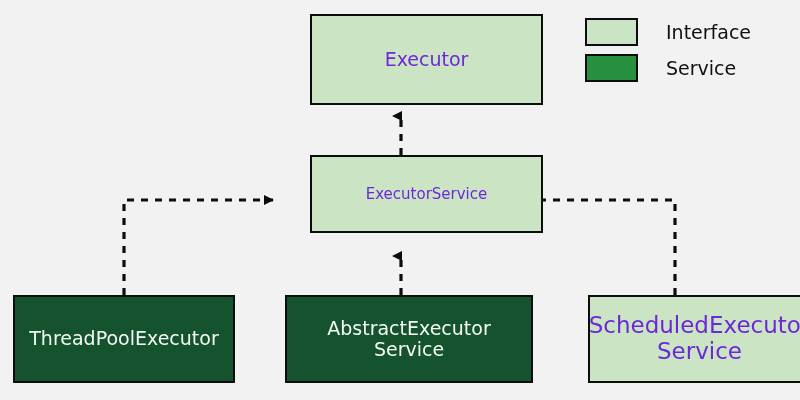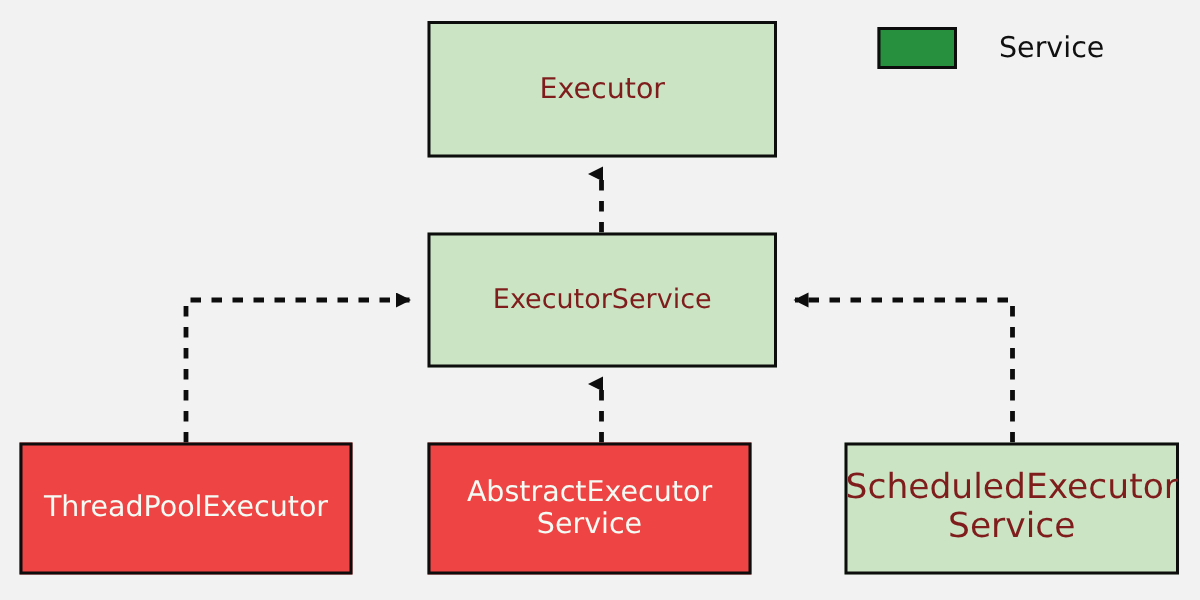--- a/index.html
+++ b/index.html
@@ -32,35 +32,36 @@
     border: 2px solid #0d0d0d;
     display: flex;
     align-items: center;
     justify-content: center;
     text-align: center;
     line-height: 1.12;
     z-index: 2;
   }
   .node.iface {
     background: #cbe5c4;
-    color: #7f1d1d;
+    color: #6d28d9;
+    margin-left: 25px;
   }
   .node.klass {
-    background: #ef4444;
+    background: #14532d;
     color: #f4faf4;
   }
   .node-label {
     display: block;
     padding: 0 6px;
   }
   
   #node-executor        { left: 285px; top: 14px;  width: 233px; height: 91px;  font-size: 19px; }
-  #node-executorservice { left: 285px; top: 155px; width: 233px; height: 90px;  font-size: 18px; }
+  #node-executorservice { left: 285px; top: 155px; width: 233px; height: 78px;  font-size: 15px; }
   #node-threadpoolexecutor { left: 13px;  top: 295px; width: 222px; height: 88px; font-size: 19px; }
-  #node-abstractexecutorservice { left: 285px; top: 295px; width: 216px; height: 88px; font-size: 19px; }
+  #node-abstractexecutorservice { left: 285px; top: 295px; width: 248px; height: 88px; font-size: 19px; }
   #node-scheduledexecutorservice { left: 563px; top: 295px; width: 223px; height: 88px; font-size: 23px; }
 
   
   #legend {
     position: absolute;
     left: 585px;
     top: 18px;
     z-index: 3;
   }
   .legend-row {
@@ -129,18 +130,22 @@
 Service</span>
   </div>
 
   <div class="node iface" id="node-scheduledexecutorservice">
     <span class="node-label" style="white-space: pre-line;">ScheduledExecutor
 Service</span>
   </div>
 
   <div id="legend">
     <div class="legend-row">
+      <span class="legend-swatch iface"></span>
+      <span class="legend-text">Interface</span>
+    </div>
+    <div class="legend-row">
       <span class="legend-swatch klass"></span>
       <span class="legend-text">Service</span>
     </div>
   </div>
 
 </div>
 
 </body></html>

